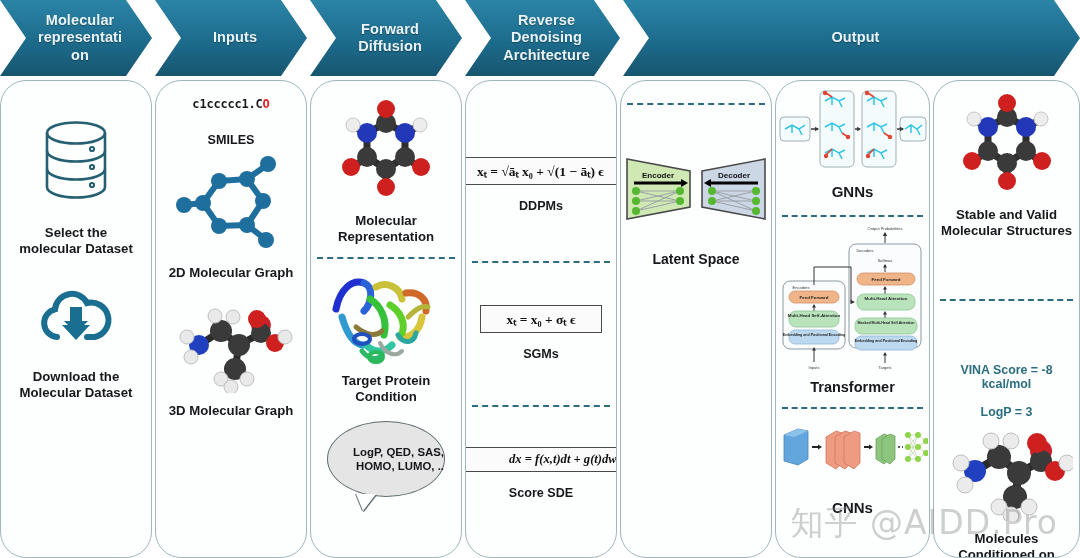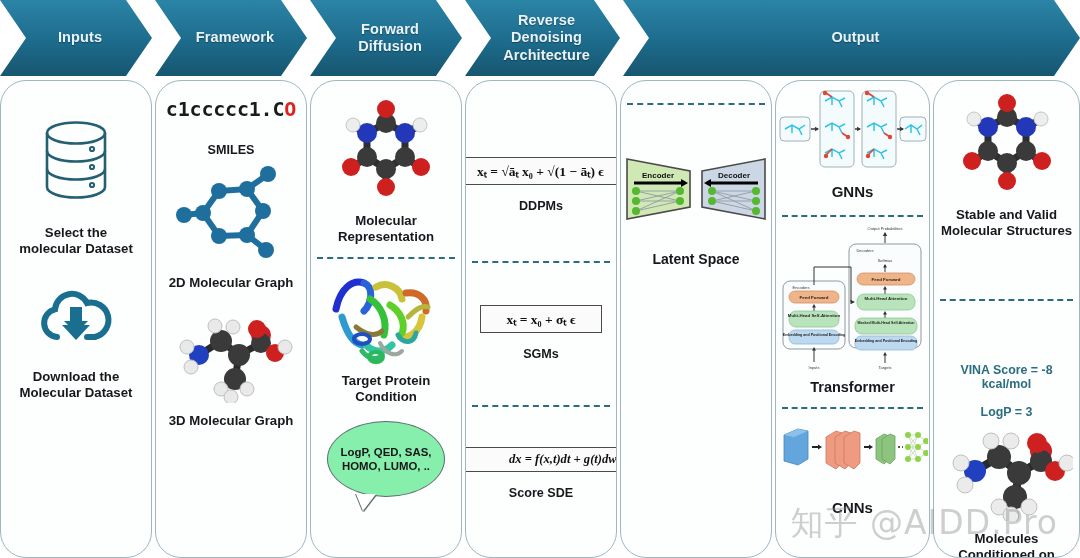--- a/index.html
+++ b/index.html
@@ -68,21 +68,21 @@
   }
   .divider {
     width: 92%;
     border-top: 2.4px dashed #2d6b80;
     margin: 0 auto;
   }
   .sect { width: 100%; display: flex; flex-direction: column; align-items: center; }
 
   .smiles {
     font-family: "DejaVu Sans Mono", monospace;
-    font-size: 20px; font-weight: bold; color: #1a1a1a;
+    font-size: 12px; font-weight: bold; color: #1a1a1a;
     letter-spacing: -.2px;
   }
   .smiles .red { color: #e02020; }
 
   .teal-text {
     color: #2c6e80; font-size: 12.4px; font-weight: bold; text-align: center;
   }
 
   .eqbox {
     border: 1.3px solid #4a4a4a;
@@ -96,23 +96,23 @@
     text-align: center;
   }
   .eqbox.wide { font-size: 12.6px; }
   .eqbox i { font-family: Liberation Serif, serif; font-style: italic; margin-left: 40px; }
 
   .bubble {
     position: relative;
     width: 118px; height: 76px;
     border: 1.5px solid #5d6b6e;
     border-radius: 50%;
-    background: #86efac;
+    background: #e5e5e5;
     display: flex; align-items: center; justify-content: center;
-    text-align: center;
+    text-align: right;
     font-size: 11.4px; font-weight: bold; color: #15161a;
     line-height: 1.28;
   }
   .bubble:after {
     content: ""; position: absolute;
     bottom: -15px; left: 28px;
     width: 0; height: 0;
     border-left: 7px solid transparent;
     border-right: 13px solid transparent;
     border-top: 17px solid #ffffff;
@@ -129,24 +129,24 @@
   .tf-lbl { font-size: 4.4px; font-weight: bold; text-anchor: middle; fill: #1d1d1d; }
   .tf-lbl2 { font-size: 4px; text-anchor: middle; fill: #3a3a3a; }
 </style>
 </head>
 <body>
 
 <div id="root">
 
   <div class="ribbon">
     <div class="arrow" style="flex:0 0 152px">
+      <span class="arrow-label">Molecular representati on</span>
+    </div>
+    <div class="arrow" style="flex:0 0 152px">
       <span class="arrow-label">Inputs</span>
-    </div>
-    <div class="arrow" style="flex:0 0 152px">
-      <span class="arrow-label">Framework</span>
     </div>
     <div class="arrow" style="flex:0 0 152px">
       <span class="arrow-label">Forward Diffusion</span>
     </div>
     <div class="arrow" style="flex:0 0 155px">
       <span class="arrow-label">Reverse Denoising Architecture</span>
     </div>
     <div class="arrow" style="flex:1 1 auto">
       <span class="arrow-label">Output</span>
     </div>

